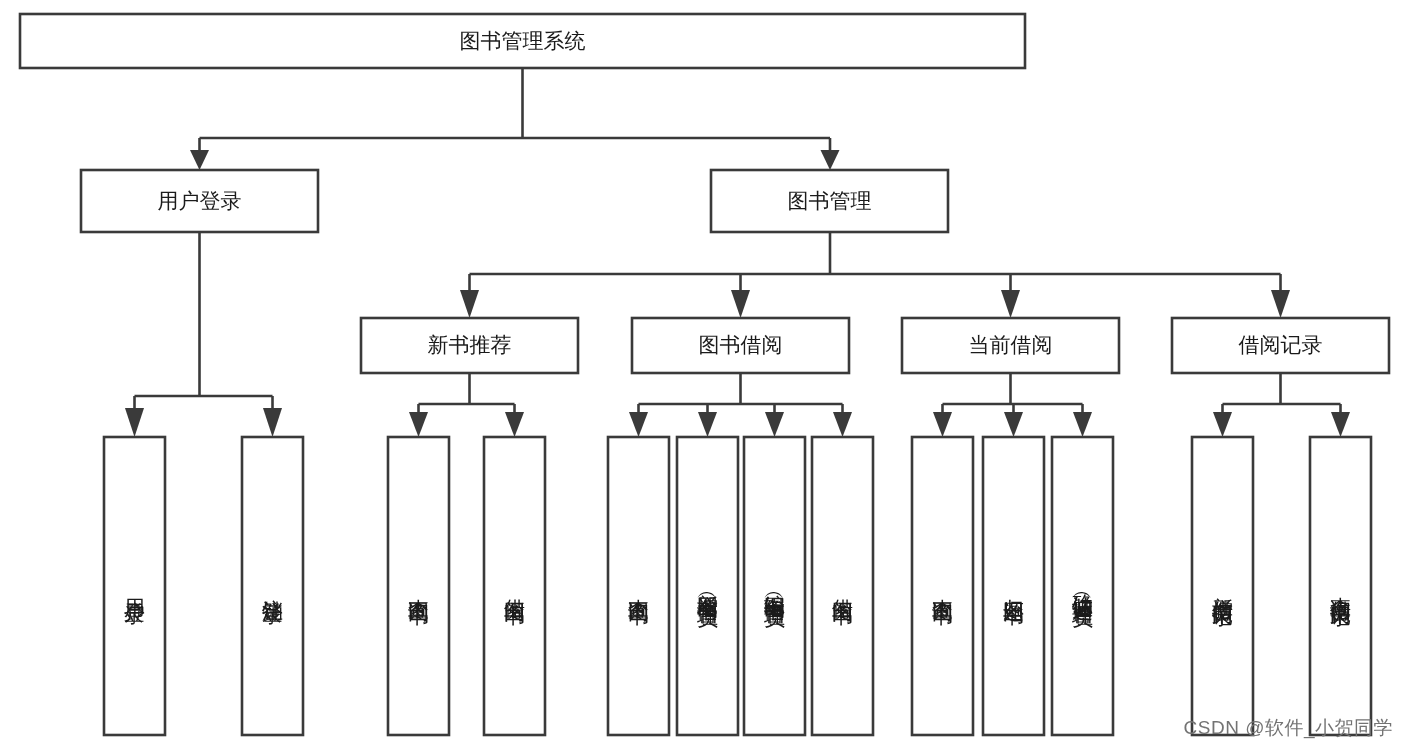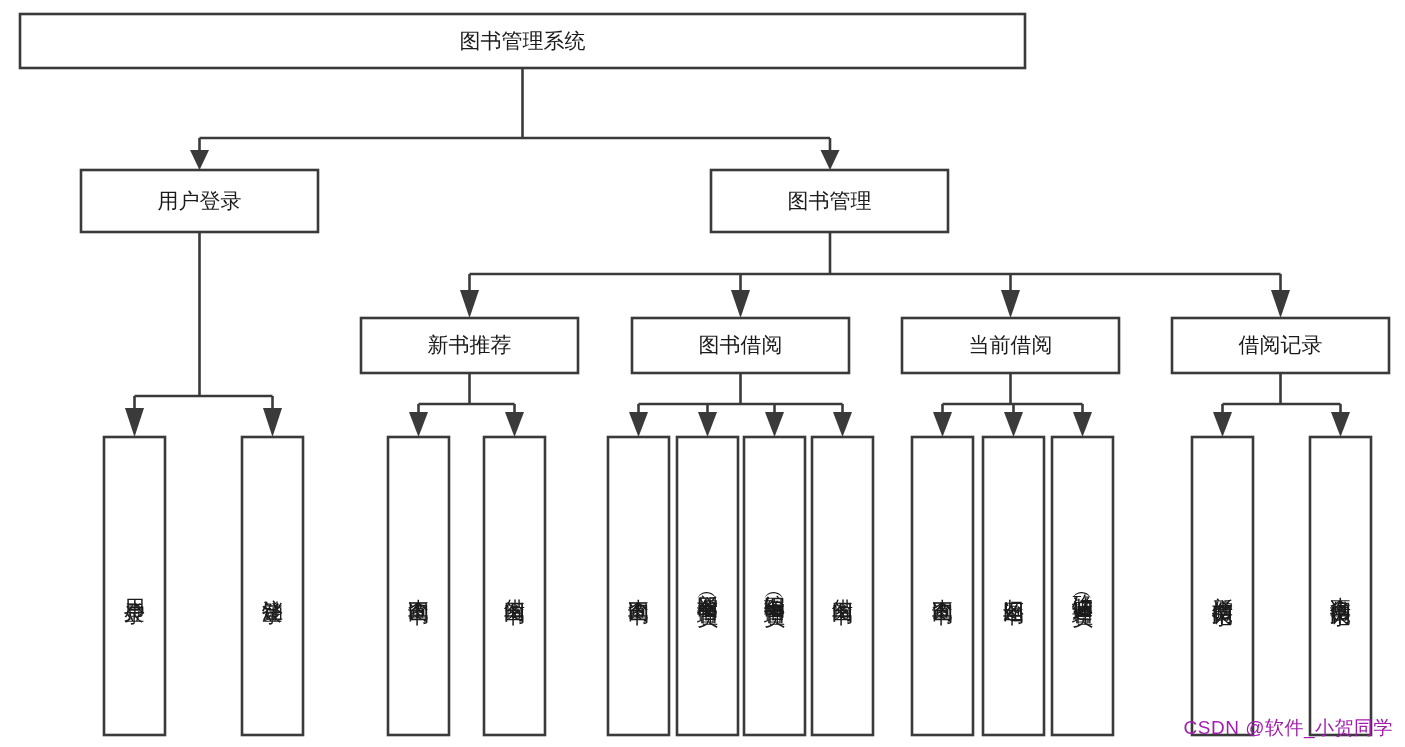--- a/index.html
+++ b/index.html
@@ -65,21 +65,21 @@
     color: #1b1b1b;
     white-space: nowrap;
     text-align: center;
   }
   .watermark {
     position: absolute;
     right: 12px;
     bottom: 6px;
     font-family: "Liberation Sans", "DejaVu Sans", sans-serif;
     font-size: 19px;
-    color: #a21caf;
+    color: #737373;
     white-space: nowrap;
     letter-spacing: 0.5px;
     text-align: center;
   }
 </style>
 </head>
 <body>
 
 <div id="diagram-root">
 

